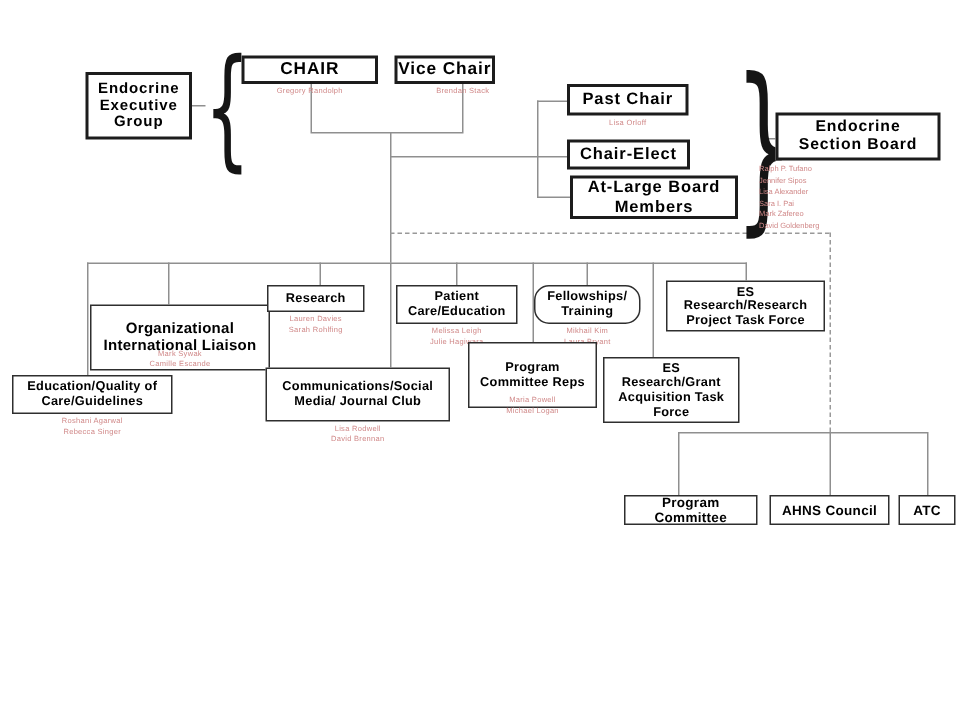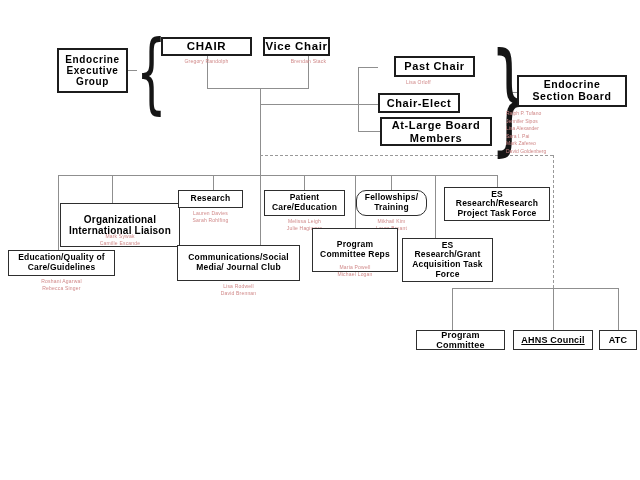--- a/index.html
+++ b/index.html
@@ -86,21 +86,21 @@
       </div>
       <div class="members" style="left: 136px; top: 58px; width: 141px;">
         <div>Gregory Randolph</div>
       </div>
       <div class="node emph" style="left: 263px; top: 37px; width: 67px; height: 19px; font-size: 11.5px;">
         <span class="lbl">Vice Chair</span>
       </div>
       <div class="members" style="left: 238px; top: 58px; width: 141px;">
         <div>Brendan Stack</div>
       </div>
-      <div class="node emph" style="left: 378px; top: 56px; width: 81px; height: 21px; font-size: 11px; margin-left: 16px;">
+      <div class="node emph" style="left: 378px; top: 56px; width: 81px; height: 21px; font-size: 11px;">
         <span class="lbl">Past Chair</span>
       </div>
       <div class="members" style="left: 353px; top: 79px; width: 131px;">
         <div>Lisa Orloff</div>
       </div>
       <div class="node emph" style="left: 378px; top: 93px; width: 82px; height: 20px; font-size: 11px;">
         <span class="lbl">Chair-Elect</span>
       </div>
       <div class="node emph" style="left: 380px; top: 117px; width: 112px; height: 29px; font-size: 11px;">
         <span class="lbl">At-Large Board
@@ -172,21 +172,21 @@
       </div>
       <div class="node" style="left: 402px; top: 238px; width: 91px; height: 44px; font-size: 8.5px;">
         <span class="lbl">ES
 Research/Grant
 Acquisition Task
 Force</span>
       </div>
       <div class="node" style="left: 416px; top: 330px; width: 89px; height: 20px; font-size: 9px;">
         <span class="lbl">Program Committee</span>
       </div>
-      <div class="node" style="left: 513px; top: 330px; width: 80px; height: 20px; font-size: 9px; text-decoration: underline;">
+      <div class="node" style="left: 513px; top: 330px; width: 80px; height: 20px; font-size: 9px;">
         <span class="lbl">AHNS Council</span>
       </div>
       <div class="node" style="left: 599px; top: 330px; width: 38px; height: 20px; font-size: 9px;">
         <span class="lbl">ATC</span>
       </div>
     </div>
   <div id="board-names-layer">
       <div class="board-names" style="left: 506px; top: 110px;">
         <div>Ralph P. Tufano</div>
         <div>Jennifer Sipos</div>

